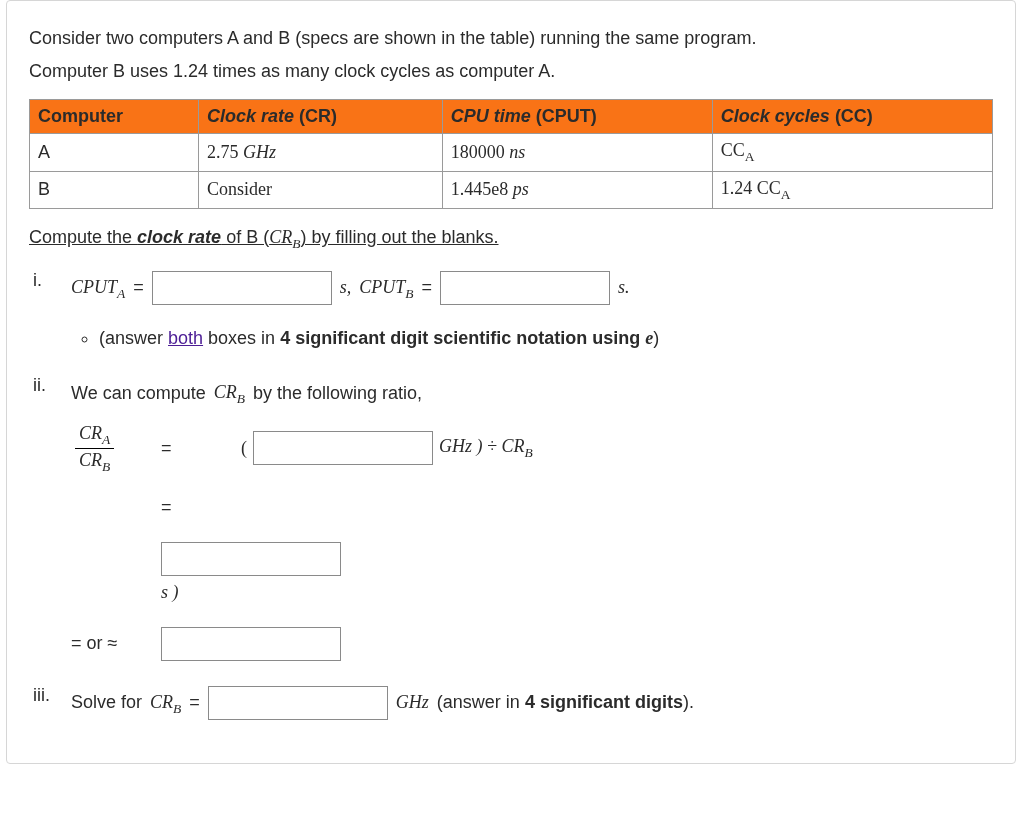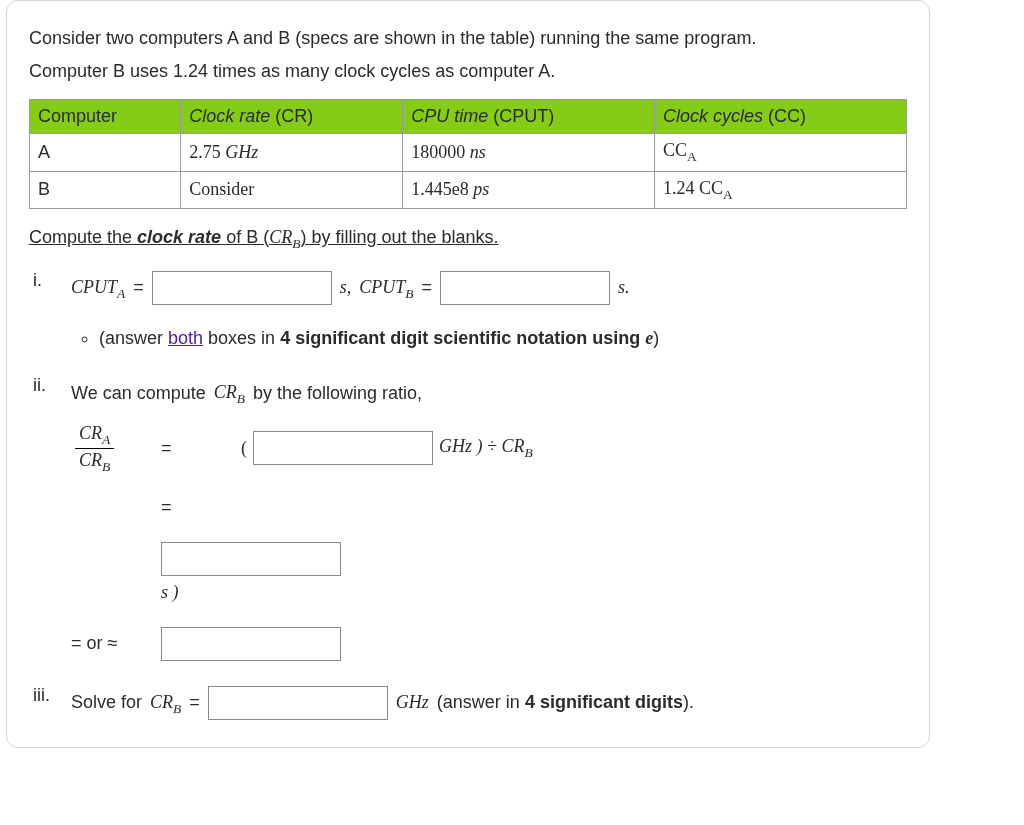--- a/index.html
+++ b/index.html
@@ -5,40 +5,40 @@
   body {
     font-family: "Helvetica Neue", Helvetica, Arial, sans-serif;
     font-size: 18px;
     color: #2b2b2b;
     margin: 0;
     padding: 0;
     background: #fff;
   }
   .panel {
     border: 1px solid #d6d6d6;
-    border-radius: 12px;
+    border-radius: 4px;
     box-sizing: border-box;
     margin: 0 6px 6px 6px;
-    padding: 24px 22px 24px 22px;
-    width: 924px;
+    padding: 24px 22px 40px 22px;
+    width: 1010px;
   }
   p.intro { margin: 0 0 6px 0; line-height: 1.5; }
   table.specs {
     border-collapse: collapse;
     width: 100%;
     margin: 14px 0 18px 0;
   }
   table.specs th, table.specs td {
     border: 1px solid #9a9a9a;
     padding: 6px 8px;
     text-align: left;
     font-size: 18px;
     font-weight: normal;
   }
-  table.specs th { background: #84cc16; font-weight: normal; }
+  table.specs th { background: #f97316; font-weight: bold; }
   .it { font-style: italic; }
   .sub { vertical-align: sub; font-size: 0.75em; font-style: italic; }
   .mathvar { font-family: "Times New Roman", Times, serif; font-style: italic; }
   .mathrm  { font-family: "Times New Roman", Times, serif; font-style: normal; }
   .prompt { margin: 6px 0 16px 0; text-decoration: underline; }
   ol.roman { list-style: none; padding-left: 0; margin: 0; }
   ol.roman > li { margin-bottom: 22px; position: relative; padding-left: 42px; }
   ol.roman > li > .lab { position: absolute; left: 4px; top: 2px; }
   .row { display: flex; align-items: center; flex-wrap: wrap; gap: 8px; line-height: 2.2; }
   input.blank {

